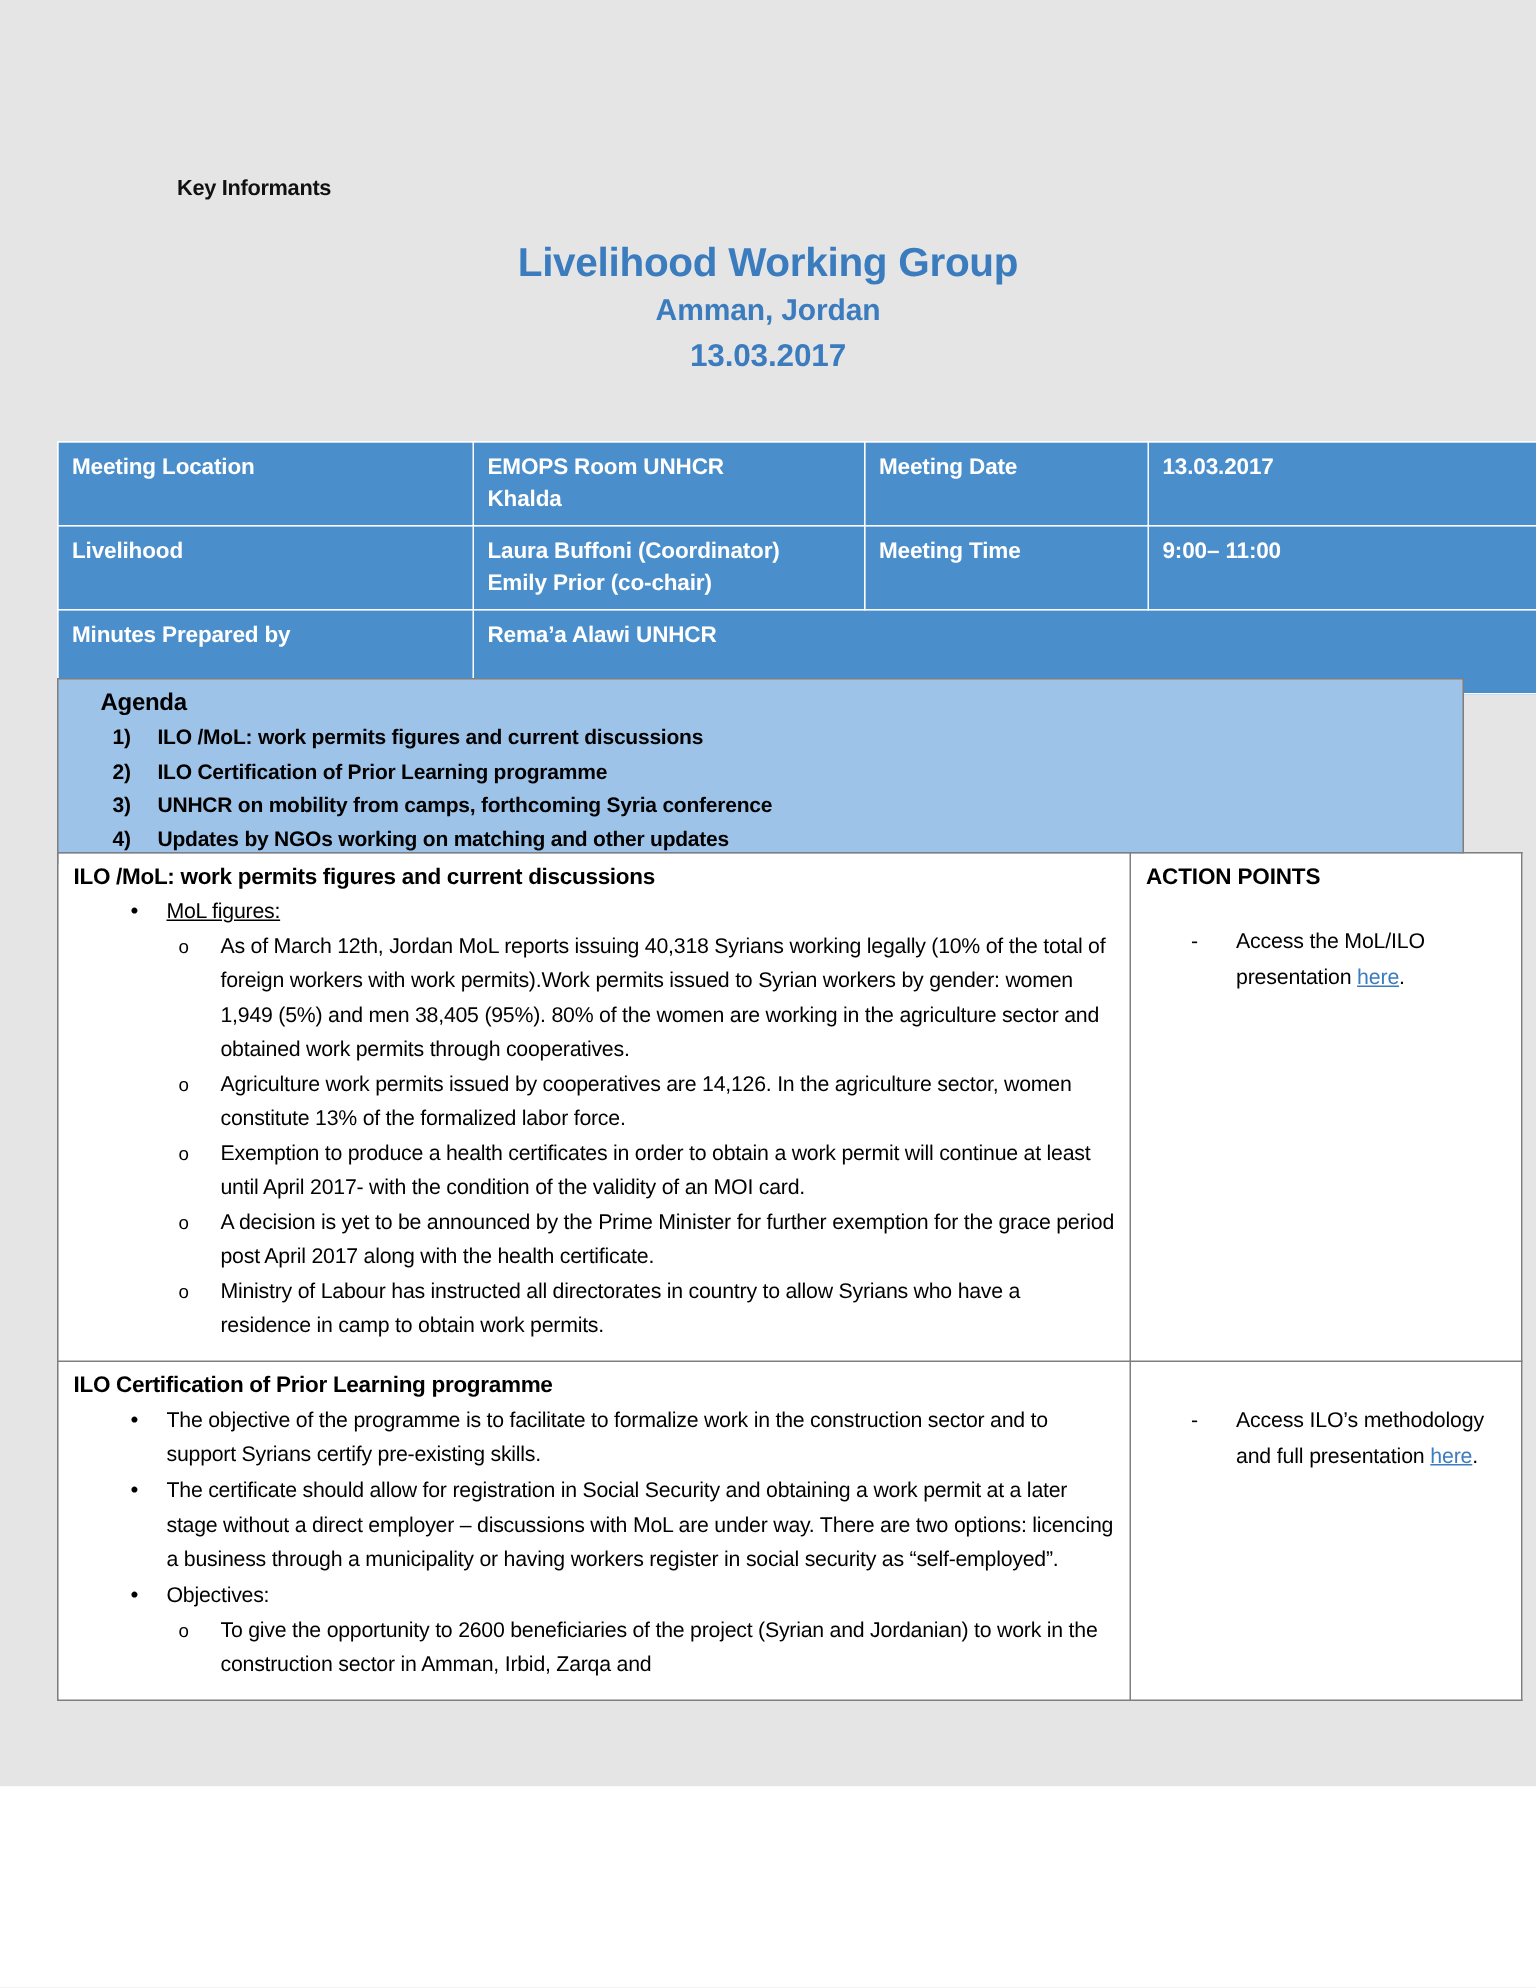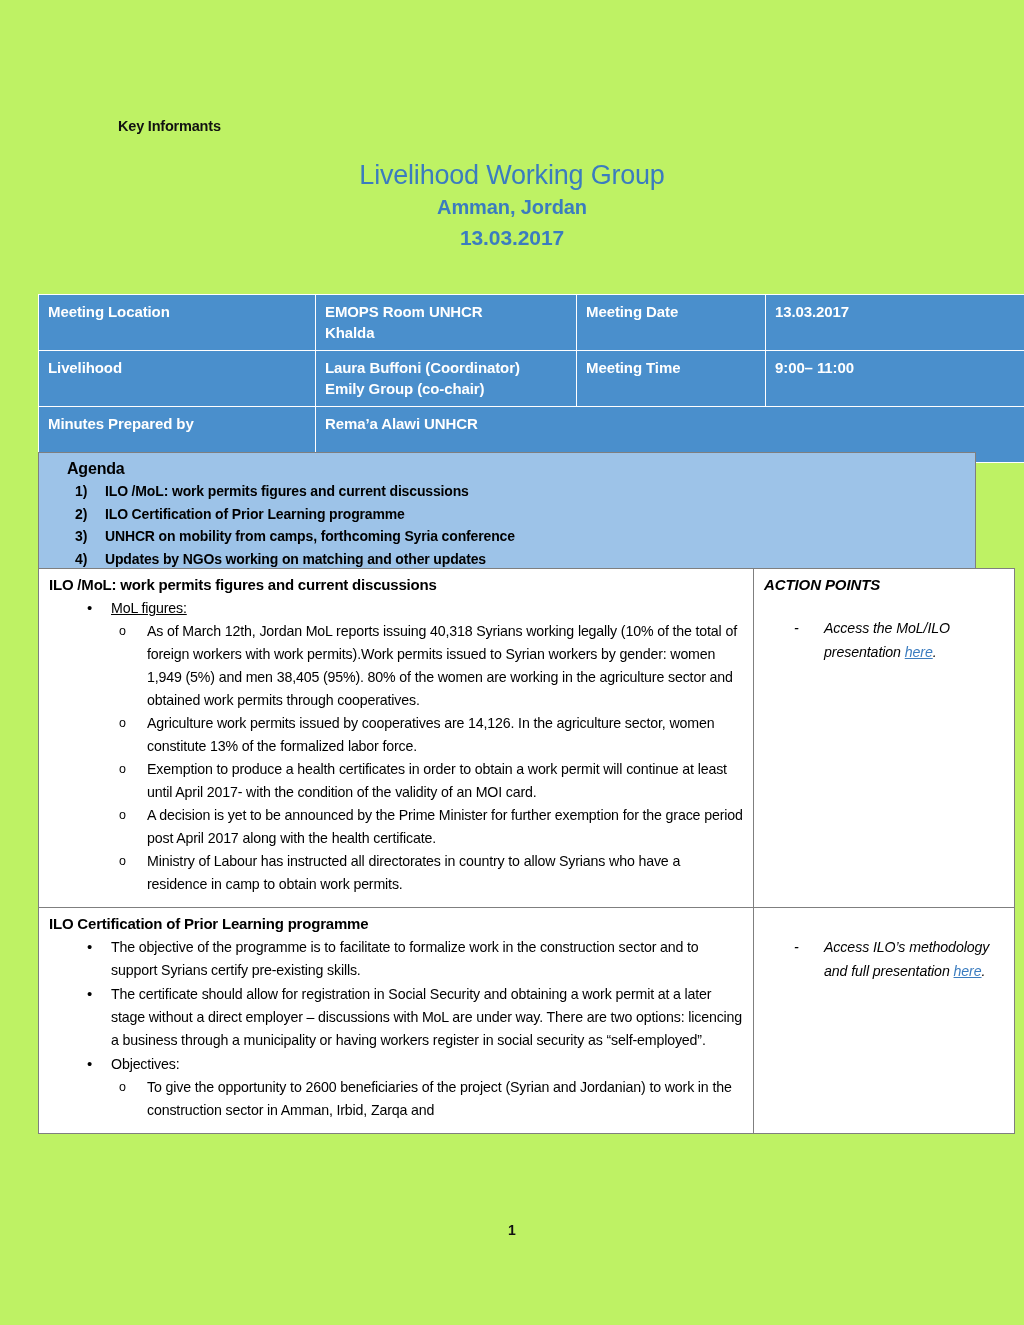--- a/index.html
+++ b/index.html
@@ -8,22 +8,22 @@
     padding: 0;
     background: #ffffff;
   }
   body {
     font-family: "Liberation Sans", sans-serif;
     color: #000000;
   }
   .page {
     position: relative;
     width: 1024px;
-    height: 1325px;
-    background: #bef264;
+    height: 1191px;
+    background: #e5e5e5;
     overflow: hidden;
     box-sizing: border-box;
   }
 
   
   .key-informants {
     position: absolute;
     left: 118px;
     top: 118px;
     font-size: 14.5px;
@@ -36,21 +36,21 @@
   .title-block {
     position: absolute;
     left: 0;
     right: 0;
     top: 158px;
     text-align: center;
     color: #3b7cbf;
   }
   .title-main {
     font-size: 27px;
-    font-weight: normal;
+    font-weight: bold;
     line-height: 34px;
     letter-spacing: -0.2px;
   }
   .title-sub {
     font-size: 20px;
     font-weight: bold;
     line-height: 30px;
     letter-spacing: -0.1px;
   }
   .title-date {
@@ -136,21 +136,21 @@
     border-collapse: collapse;
     table-layout: fixed;
   }
   .content-table td {
     border: 1px solid #7f7f7f;
     vertical-align: top;
     background: #ffffff;
     padding: 0;
   }
   .content-table td.left-col  { width: 694px; padding: 5px 10px 10px 10px; }
-  .content-table td.right-col { width: 244px; padding: 5px 8px 10px 8px; font-style: italic; }
+  .content-table td.right-col { width: 244px; padding: 5px 8px 10px 8px; }
 
   .sec-heading {
     font-size: 15px;
     font-weight: bold;
     color: #000000;
     letter-spacing: -0.2px;
     line-height: 22px;
     margin: 0 0 1px 0;
   }
 
@@ -267,21 +267,21 @@
           <span>EMOPS Room UNHCR</span>
           <span class="line2">Khalda</span>
         </td>
         <td class="c3">Meeting Date</td>
         <td class="c4">13.03.2017</td>
       </tr>
       <tr>
         <td class="c1">Livelihood</td>
         <td class="c2">
           <span>Laura Buffoni (Coordinator)</span>
-          <span class="line2">Emily Group (co-chair)</span>
+          <span class="line2">Emily Prior (co-chair)</span>
         </td>
         <td class="c3">Meeting Time</td>
         <td class="c4">9:00– 11:00</td>
       </tr>
       <tr>
         <td class="c1 tall">Minutes Prepared by</td>
         <td class="tall" colspan="3">Rema’a Alawi UNHCR</td>
       </tr>
     </tbody>
   </table>

